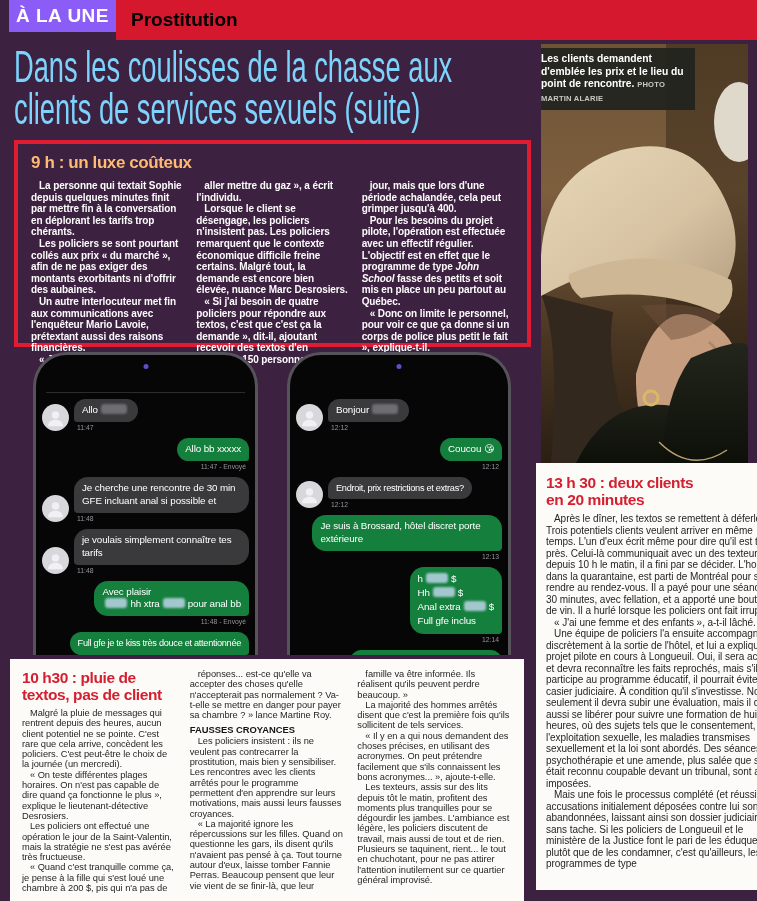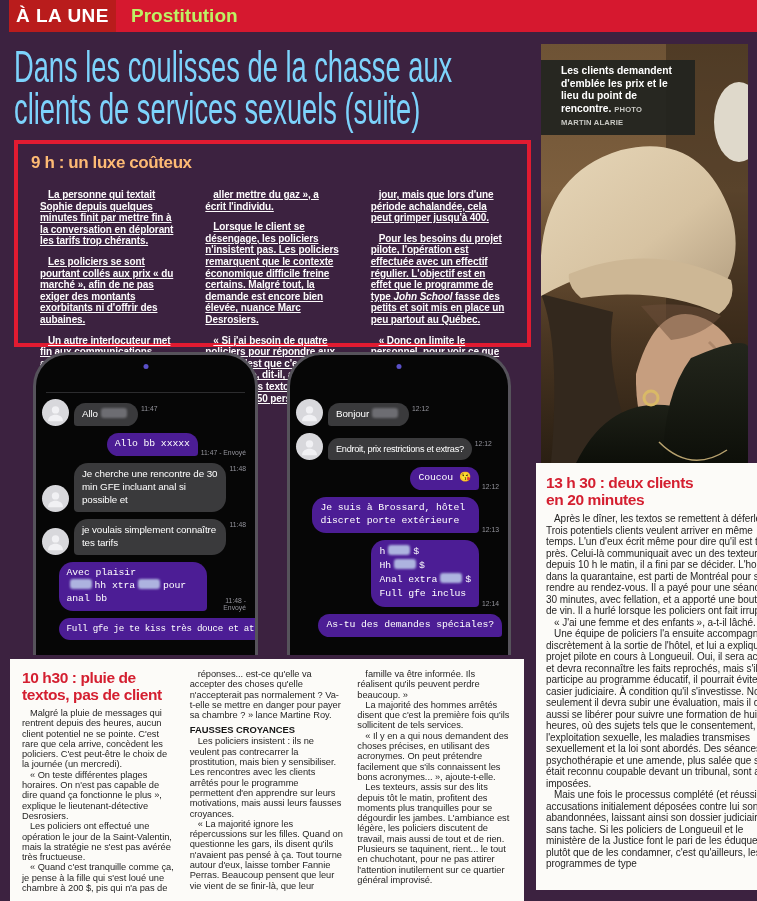--- a/index.html
+++ b/index.html
@@ -1,68 +1,68 @@
 <!DOCTYPE html>
 <html><head>
 <meta charset="utf-8">
 <style>
   html,body{margin:0;padding:0;background:#1c1120;}
   .page{position:relative;width:757px;height:901px;background:#3c2240;overflow:hidden;
         font-family:"Liberation Sans","DejaVu Sans",sans-serif;}
 
   
-  .kicker-black{position:absolute;left:9px;top:0;width:107px;height:32px;background:#b91c1c;
+  .kicker-black{position:absolute;left:9px;top:0;width:107px;height:32px;background:#8b5cf6;
     color:#fff;font-weight:700;font-size:19px;display:flex;align-items:center;justify-content:center;letter-spacing:.5px;}
-  .kicker-red{position:absolute;left:116px;top:0;right:0;height:32px;background:#d6182f;
-    color:#bef264;font-weight:700;font-size:19px;display:flex;align-items:center;padding-left:15px;box-sizing:border-box;}
+  .kicker-red{position:absolute;left:116px;top:0;right:0;height:40px;background:#d6182f;
+    color:#000000;font-weight:700;font-size:19px;display:flex;align-items:center;padding-left:15px;box-sizing:border-box;}
 
   
   .headline{position:absolute;left:14px;top:46px;color:#7dd3fc;}
   .hl-line{white-space:nowrap;font-size:44px;font-weight:400;line-height:42px;
     transform:scaleX(.62);transform-origin:0 50%;letter-spacing:0;}
 
   
   .box9{position:absolute;left:14px;top:140px;width:517px;height:207px;box-sizing:border-box;
     border:4px solid #e11b31;padding:9px 13px;}
   .box9 .title{color:#fdba74;font-weight:700;font-size:17px;letter-spacing:-.4px;margin:0 0 7px 0;}
   .cols{display:flex;gap:13px;}
   .pcol{flex:1;min-width:0;}
-  .box9 .p{margin:9px;color:#fdfbfc;font-weight:700;font-size:10px;line-height:11.6px;text-indent:8px;letter-spacing:-.1px;text-decoration:underline;}
+  .box9 .p{margin:0;color:#fdfbfc;font-weight:700;font-size:10px;line-height:11.6px;text-indent:8px;letter-spacing:-.1px;}
 
   
   .phone{position:absolute;top:352px;height:303px;background:#060606;border:3px solid #56535b;border-bottom:none;
     border-radius:34px 34px 0 0;box-sizing:border-box;overflow:hidden;}
   .phone1{left:33px;width:225px;}
   .phone2{left:287px;width:224px;}
   .cam-dot{position:absolute;left:50%;top:9px;width:5px;height:5px;border-radius:50%;background:#5a50c8;transform:translateX(-50%);}
   .hdr-line{position:absolute;left:10px;right:10px;top:37px;height:1px;background:#2c2c2e;}
   .screen{display:flex;flex-direction:column;gap:7px;padding:44px 6px 0 6px;}
   .msg{display:flex;align-items:flex-end;gap:5px;}
   .msg.out{justify-content:flex-end;}
   .avatar{width:27px;height:27px;border-radius:50%;background:#d8d8dc;flex:0 0 auto;
     display:flex;align-items:center;justify-content:center;overflow:hidden;}
   .avatar svg{width:21px;height:21px;}
-  .mcol{display:flex;flex-direction:row;max-width:86%;}
+  .mcol{display:flex;flex-direction:column;max-width:86%;}
   .msg.out .mcol{align-items:flex-end;max-width:92%;}
   .bubble{font-size:9.8px;line-height:1.32;padding:5px 8px;border-radius:14px;color:#fff;letter-spacing:-.1px;}
   .bubble.in{background:#3a3a3c;border-bottom-left-radius:4px;}
-  .bubble.out{background:#4c1d95;border-bottom-right-radius:4px;font-family:Liberation Mono, monospace;}
+  .bubble.out{background:#15803d;border-bottom-right-radius:4px;}
   .bubble.nowrap{white-space:nowrap;font-size:9.2px;letter-spacing:-.3px;}
   .time{font-size:6.8px;color:#94949c;margin-top:2px;padding:0 3px;}
   .msg.out .time{text-align:right;}
   .redact{display:inline-block;width:26px;height:10px;border-radius:3px;background:#77777c;
     filter:blur(1.2px);opacity:.85;vertical-align:-1px;margin:0 3px;}
   .redact.lite{background:#c6d9f2;opacity:.8;width:22px;}
   .prices div{line-height:1.45;}
 
   
   .photo{position:absolute;left:541px;top:44px;width:207px;height:419px;overflow:hidden;}
   .photo svg{display:block;width:100%;height:100%;}
-  .caption{position:absolute;left:0;top:16px;width:154px;background:rgba(33,36,31,.93);
-    color:#fff;font-weight:700;font-size:10.3px;line-height:12.6px;padding:5px 20px;box-sizing:border-box;}
+  .caption{position:absolute;left:0;top:4px;width:154px;background:rgba(33,36,31,.93);
+    color:#fff;font-weight:700;font-size:10.3px;line-height:12.6px;padding:5px 0;box-sizing:border-box;}
   .credit{font-size:7.6px;color:#c9c9c4;letter-spacing:.2px;font-weight:700;}
 
   
   .panel{position:absolute;background:#fcfbf8;box-sizing:border-box;}
   .panel-bottom{left:10px;top:659px;width:514px;height:266px;padding:10px 12px;}
   .panel-right{left:536px;top:463px;width:256px;height:427px;padding:11px 10px;}
   .sec-title{color:#d41f30;font-weight:700;font-size:15.5px;line-height:17px;letter-spacing:-.4px;margin:0 0 5px 0;}
   .panel .p{margin:0;color:#201f1f;font-size:9.3px;line-height:10.3px;text-indent:8px;letter-spacing:-.05px;}
   .panel-right .p{font-size:10px;line-height:11.5px;}
   .subhead{margin:4px 0 1px 0;color:#141414;font-weight:700;font-size:9.4px;letter-spacing:0;}
@@ -188,36 +188,36 @@
               <circle cx="12" cy="9" r="4.2" fill="#f1f1f4"></circle>
               <path d="M3.5 22c0-5 4-7.4 8.5-7.4s8.5 2.4 8.5 7.4z" fill="#f1f1f4"></path>
             </svg>
         </div>
         <div class="mcol">
           <div class="bubble in"><span>Bonjour</span><span class="redact"></span></div>
           <div class="time">12:12</div>
         </div>
       </div>
 
+      <div class="msg out">
+        <div class="mcol">
+          <div class="bubble out">Coucou 😘</div>
+          <div class="time">12:12</div>
+        </div>
+      </div>
+
       <div class="msg in">
         <div class="avatar">
           <svg viewBox="0 0 24 24">
               <circle cx="12" cy="9" r="4.2" fill="#f1f1f4"></circle>
               <path d="M3.5 22c0-5 4-7.4 8.5-7.4s8.5 2.4 8.5 7.4z" fill="#f1f1f4"></path>
             </svg>
         </div>
         <div class="mcol">
           <div class="bubble in nowrap">Endroit, prix restrictions et extras?</div>
-          <div class="time">12:12</div>
-        </div>
-      </div>
-
-      <div class="msg out">
-        <div class="mcol">
-          <div class="bubble out">Coucou 😘</div>
           <div class="time">12:12</div>
         </div>
       </div>
 
       <div class="msg out">
         <div class="mcol">
           <div class="bubble out">Je suis à Brossard, hôtel discret porte extérieure</div>
           <div class="time">12:13</div>
         </div>
       </div>

